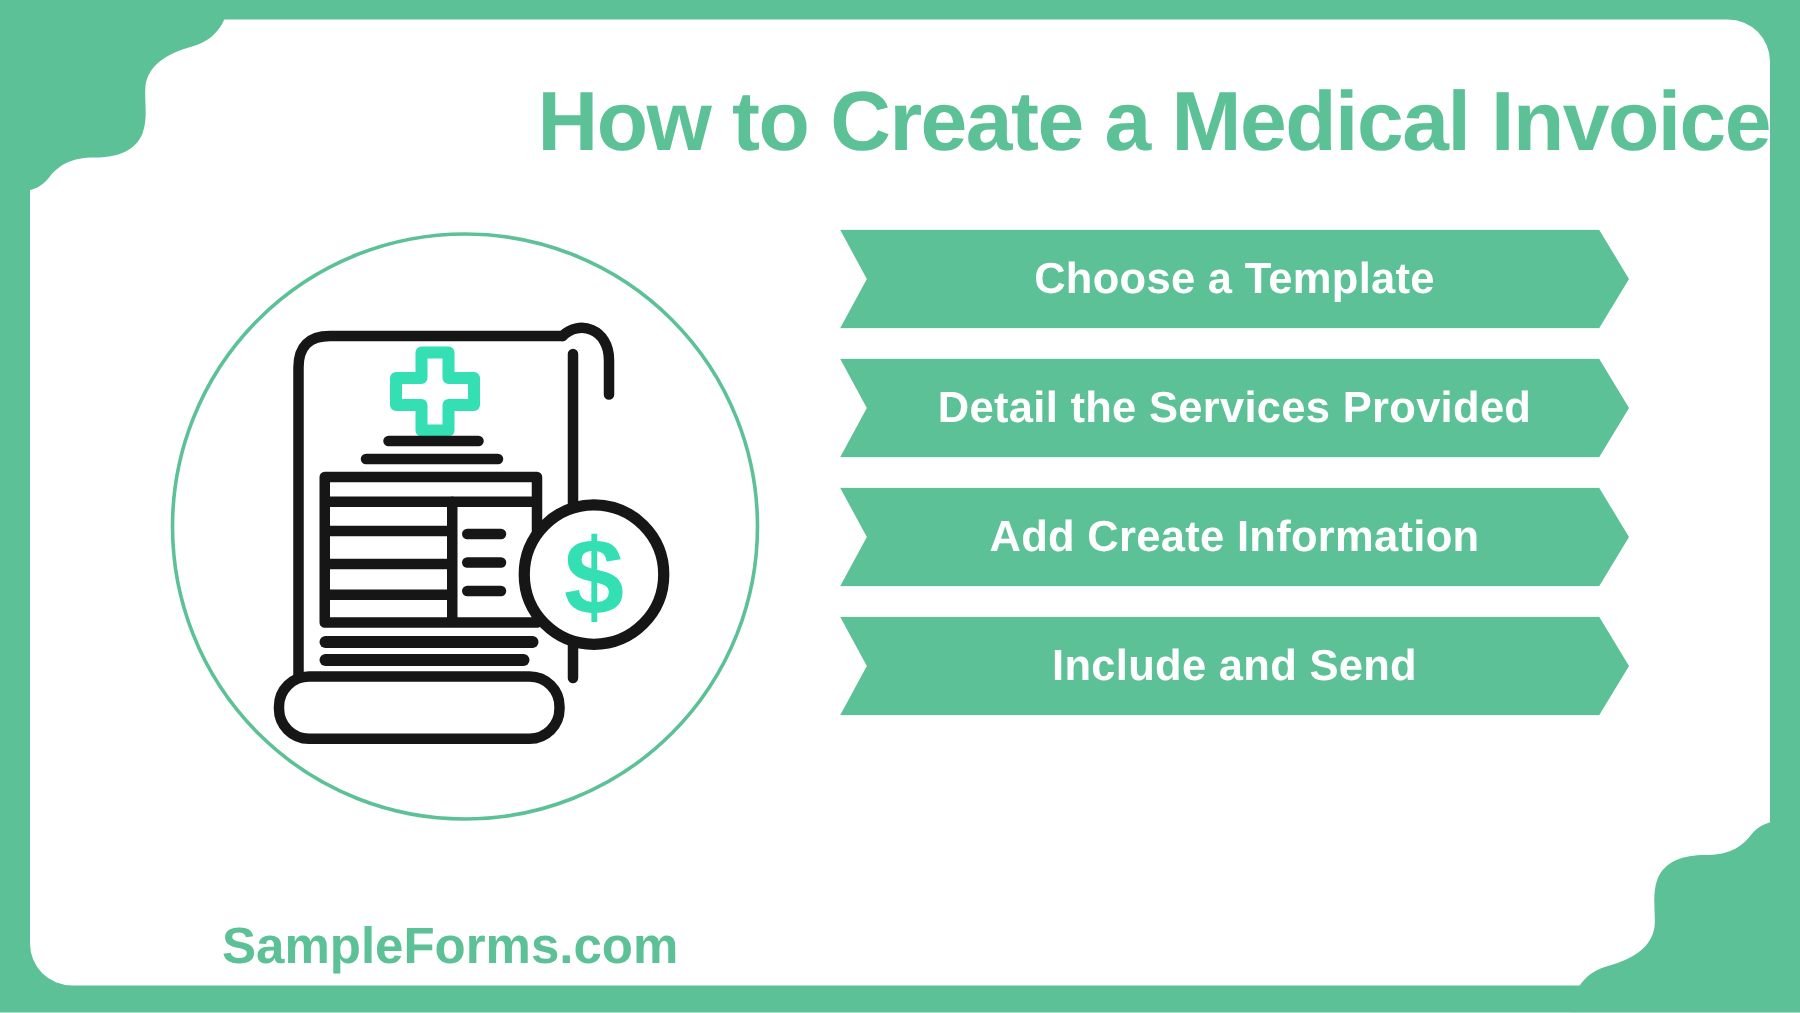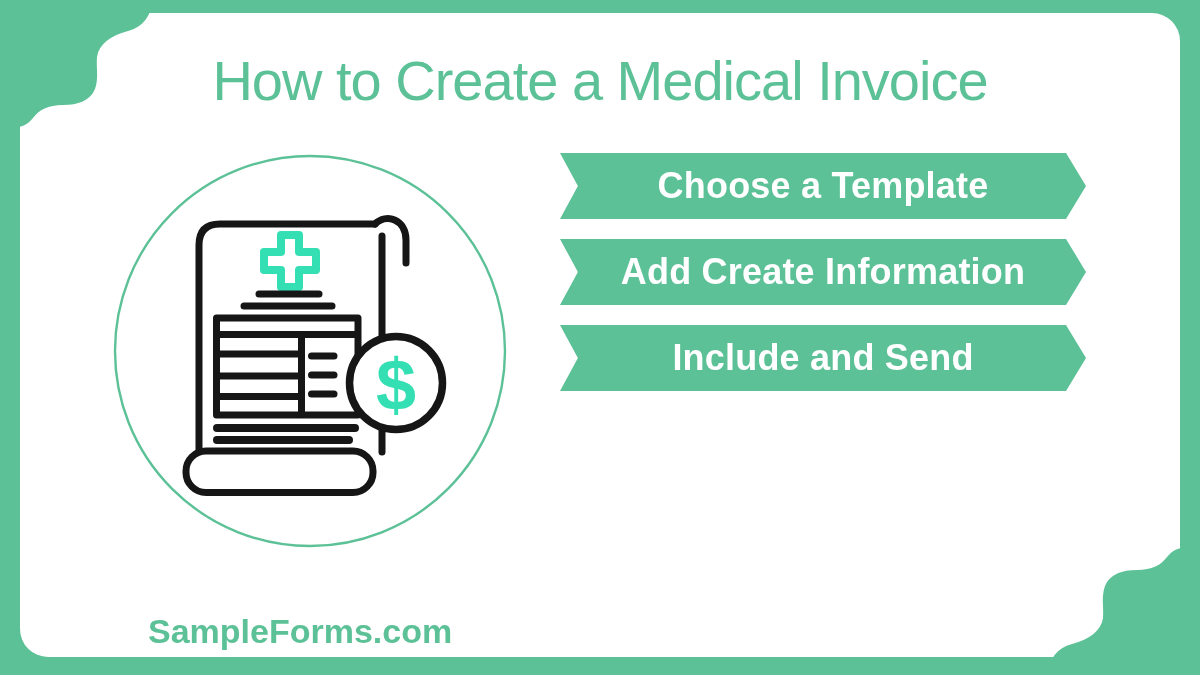--- a/index.html
+++ b/index.html
@@ -17,41 +17,41 @@
     border-radius: 28px;
   }
   .decor-svg {
     position: absolute; left: 0; top: 0;
     width: 1200px; height: 675px;
     pointer-events: none;
   }
   .page-title {
     position: absolute;
     left: 20px; top: 52px; width: 1160px;
-    text-align: center;
+    text-align: right;
     font-size: 56px;
-    font-weight: 400;
+    font-weight: 700;
     letter-spacing: -1px;
     line-height: 58px;
     color: #5cc197;
   }
   .steps {
     position: absolute;
     left: 560px; top: 153px; width: 526px;
   }
   .banner {
     width: 526px; height: 66px;
     margin-bottom: 20px;
     background: #5cc197;
     clip-path: polygon(0% 0%, 96.2% 0%, 100% 50%, 96.2% 100%, 0% 100%, 3.4% 50%);
     display: flex; align-items: center; justify-content: center;
   }
   .banner span {
     color: #ffffff;
-    font-size: 36px;
+    font-size: 29px;
     font-weight: 700;
     letter-spacing: 0.2px;
     text-align: center;
   }
   .brand {
     position: absolute;
     left: 148px; top: 612px;
     font-size: 34px;
     font-weight: 800;
     color: #5cc197;
@@ -102,20 +102,23 @@
   </g>
 </svg>
 
 <div class="page-title">How to Create a Medical Invoice</div>
 
 <div class="steps">
   <div class="banner">
     <span>Choose a Template</span>
   </div>
   <div class="banner">
+    <span>Detail the Services Provided</span>
+  </div>
+  <div class="banner">
     <span>Add Create Information</span>
   </div>
   <div class="banner">
     <span>Include and Send</span>
   </div>
 </div>
 
 <div class="brand">SampleForms.com</div>
 
 </body></html>

